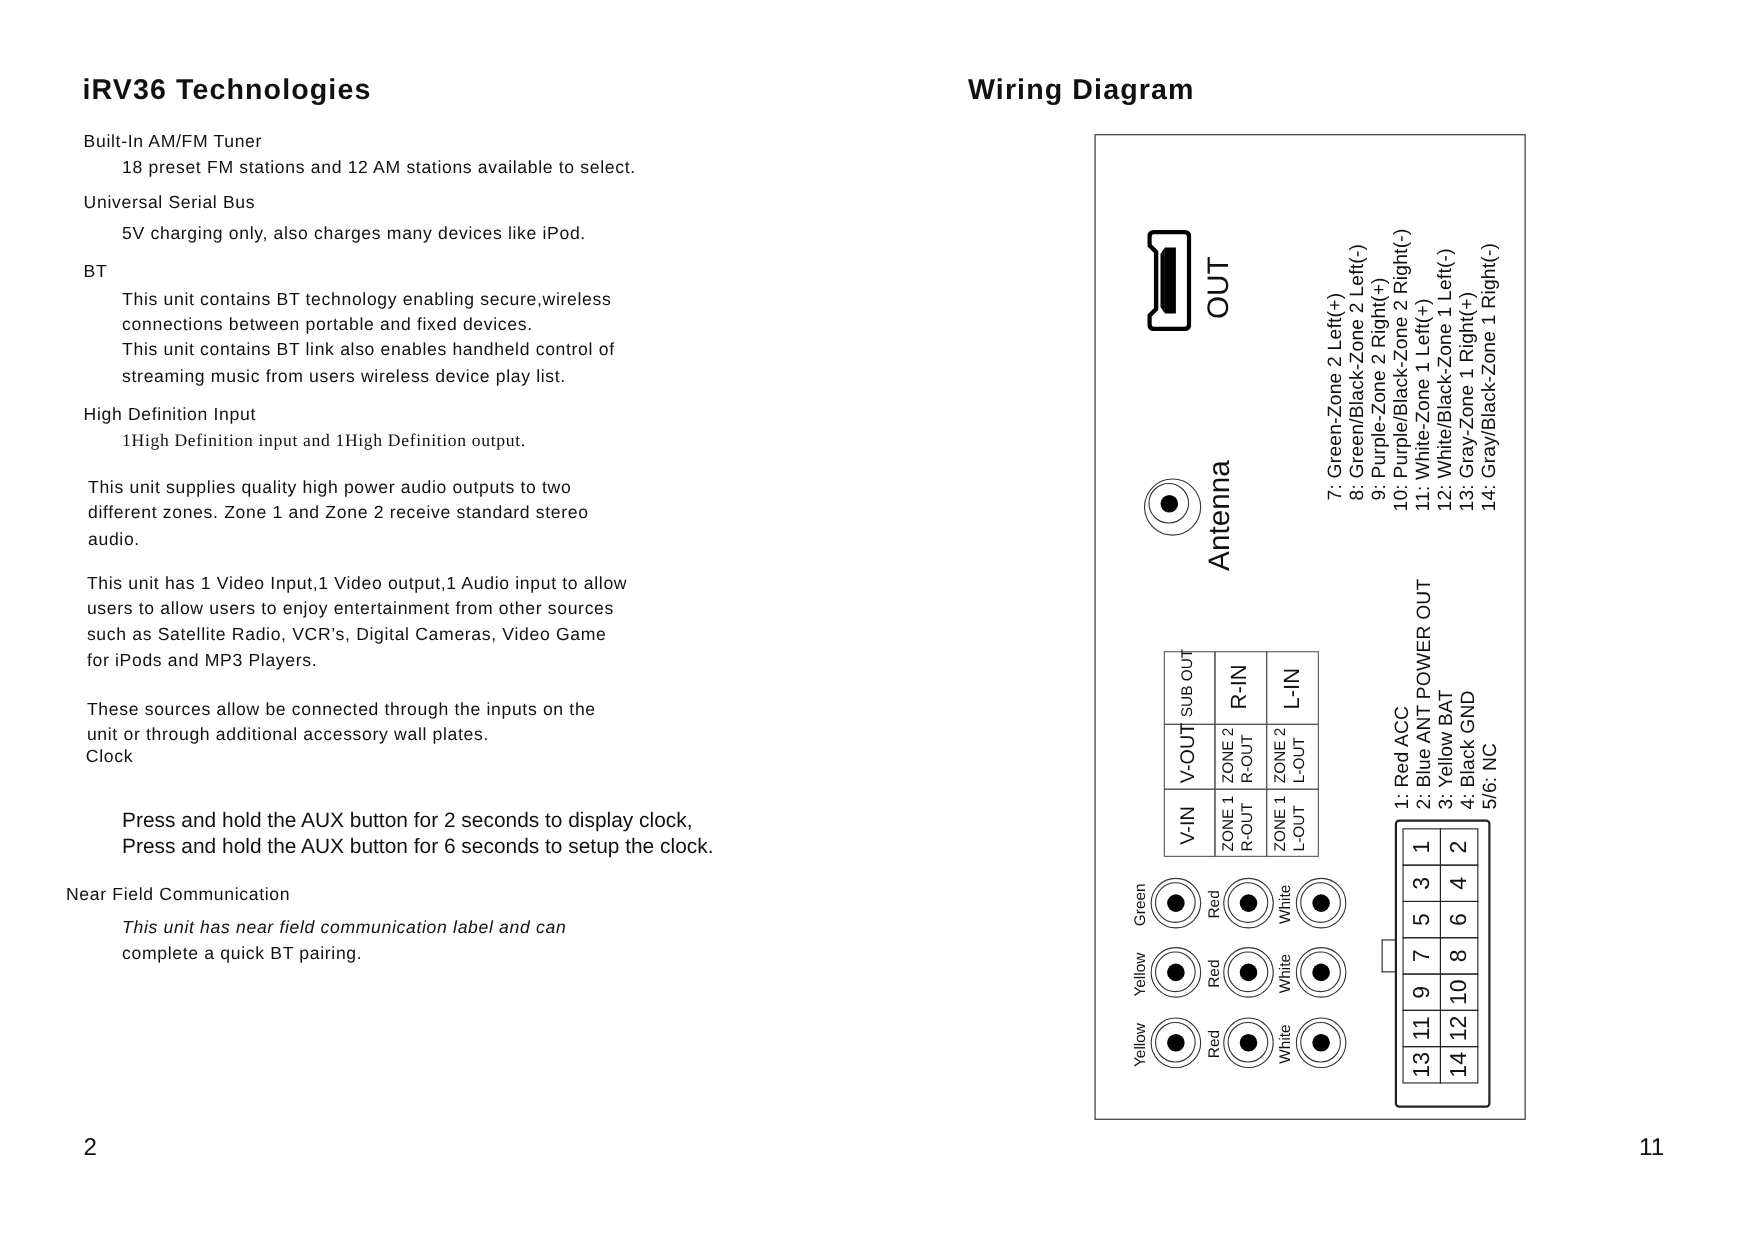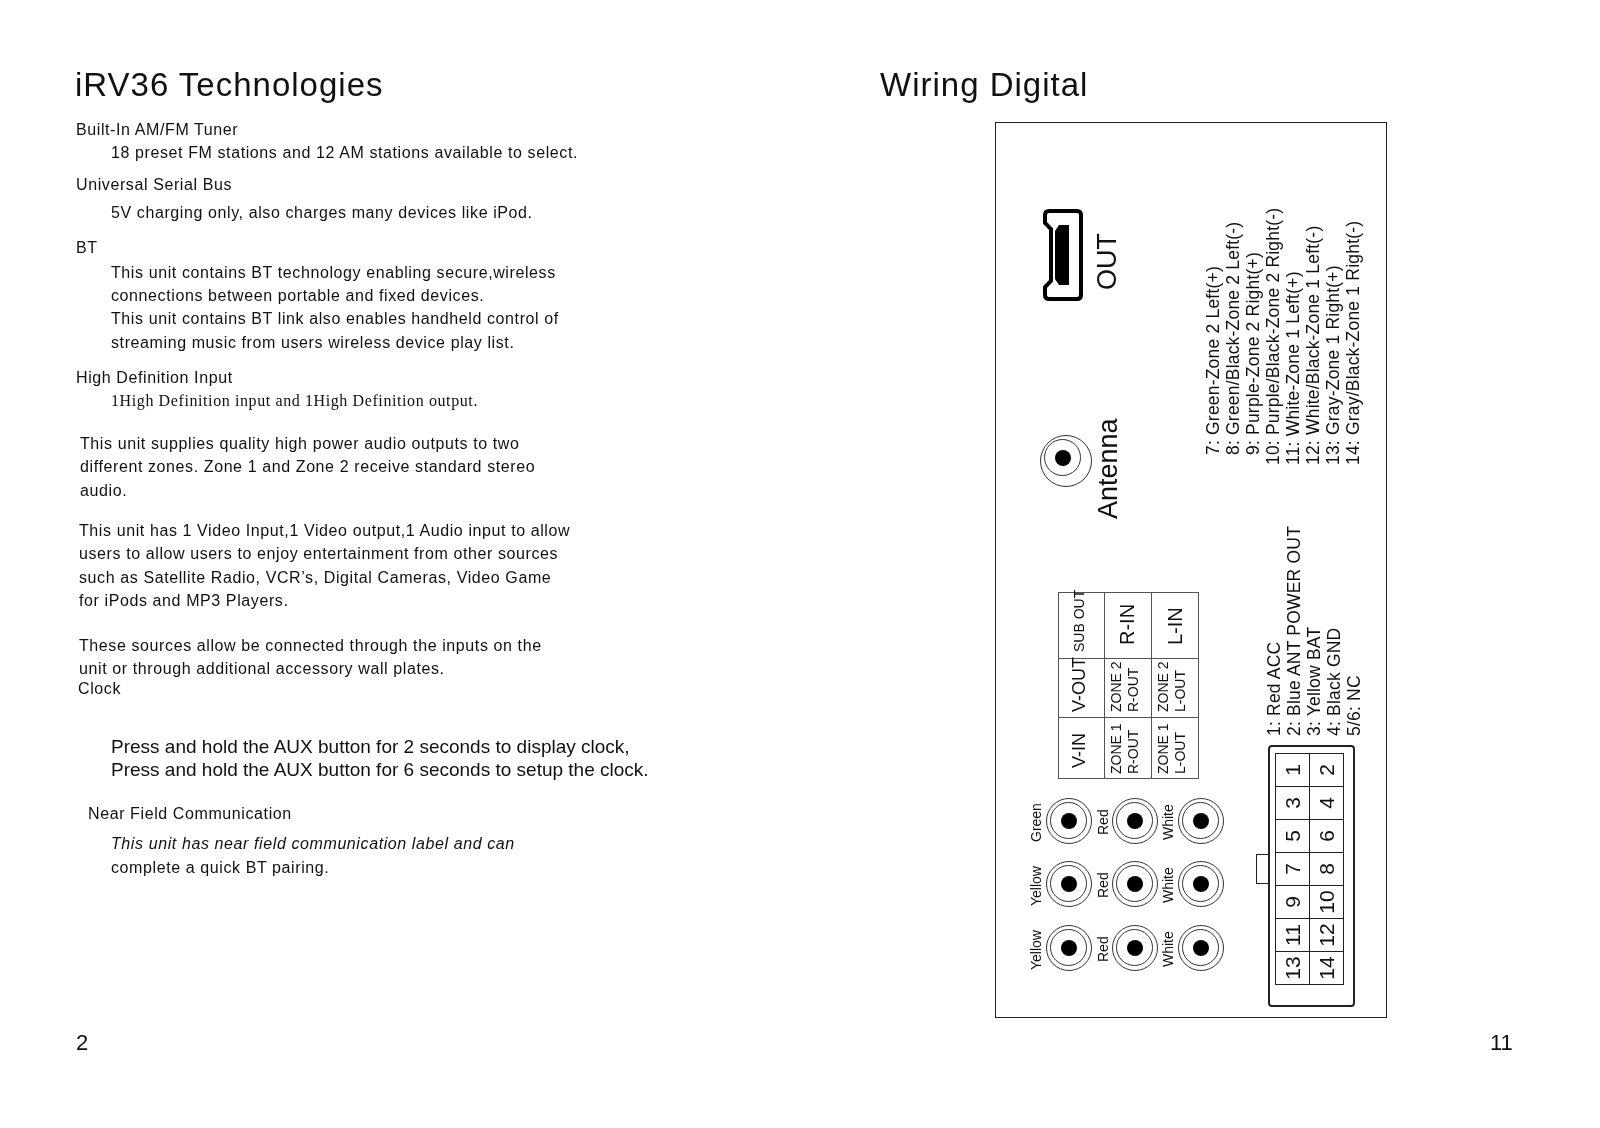--- a/index.html
+++ b/index.html
@@ -1,18 +1,18 @@
 <!DOCTYPE html>
 <html><head>
 <meta charset="utf-8">
 <style>
   html, body { margin:0; padding:0; background:#ffffff; }
   body { width:1600px; height:1128px; position:relative; overflow:hidden; color:#111; font-family:"Liberation Sans", sans-serif; }
   .abs { position:absolute; }
-  .h1 { font-weight:normal; font-size:33px; letter-spacing:1px; }
+  .h1 { font-weight:bold; font-size:26px; letter-spacing:1px; }
   .txt { font-family:"Liberation Sans", sans-serif; font-size:16px; line-height:23px; letter-spacing:0.6px; white-space:pre; }
   .ind { left:111px; }
   .pagenum { font-size:22px; }
   .frame { position:absolute; left:995px; top:122px; width:392px; height:896px; border:1.6px solid #222; box-sizing:border-box; }
   .rot { position:absolute; transform-origin:0 0; transform:rotate(-90deg); white-space:nowrap; }
   .wire { font-size:17.5px; line-height:20px; letter-spacing:0.2px; }
   .jack { position:absolute; width:46px; height:46px; border-radius:50%; border:1.5px solid #333; box-sizing:border-box; }
   .jack::before { content:""; position:absolute; left:3px; top:3px; width:37px; height:37px; border-radius:50%; border:1.2px solid #333; box-sizing:border-box; }
   .jack::after { content:""; position:absolute; left:14px; top:14px; width:16px; height:16px; border-radius:50%; background:#000; }
   .jlabel { font-size:14px; }
@@ -50,27 +50,27 @@
 <div class="abs txt" style="left:79px;top:566px;">such as Satellite Radio, VCR’s, Digital Cameras, Video Game</div>
 <div class="abs txt" style="left:79px;top:589px;">for iPods and MP3 Players.</div>
 
 <div class="abs txt" style="left:79px;top:634px;">These sources allow be connected through the inputs on the</div>
 <div class="abs txt" style="left:79px;top:657px;">unit or through additional accessory wall plates.</div>
 
 <div class="abs txt" style="left:78px;top:677px;">Clock</div>
 <div class="abs txt ind" style="top:735px;font-size:19px;letter-spacing:0;">Press and hold the AUX button for 2 seconds to display clock,</div>
 <div class="abs txt ind" style="top:758px;font-size:19px;letter-spacing:0;">Press and hold the AUX button for 6 seconds to setup the clock.</div>
 
-<div class="abs txt" style="left:88px;top:802px;">Near Field Communication</div>
+<div class="abs txt" style="left:60px;top:802px;">Near Field Communication</div>
 <div class="abs txt ind" style="top:832px;font-style:italic;">This unit has near field communication label and can</div>
 <div class="abs txt ind" style="top:856px;">complete a quick BT pairing.</div>
 
 <div class="abs pagenum" style="left:76px;top:1030px;">2</div>
 
-<div class="abs h1" style="left:880px;top:66px;">Wiring Digital</div>
+<div class="abs h1" style="left:880px;top:66px;">Wiring Diagram</div>
 <div class="abs pagenum" style="left:1490px;top:1030px;">11</div>
 
 <div class="frame"></div>
 
 <svg class="abs" style="left:1043px;top:207px;" width="40" height="96" viewBox="0 0 40 96">
   <path d="M6 4 H34 Q38 4 38 8 V88 Q38 92 34 92 H6 Q2 92 2 88 V80 L8 74 V22 L2 16 V8 Q2 4 6 4 Z" fill="none" stroke="#000" stroke-width="4"></path>
   <rect x="16" y="18" width="10" height="60" fill="#000"></rect>
   <path d="M16 18 L12 24 V72 L16 78 Z" fill="#000"></path>
 </svg>
 <div class="rot" style="left:1092px;top:290px;font-size:27px;">OUT</div>

